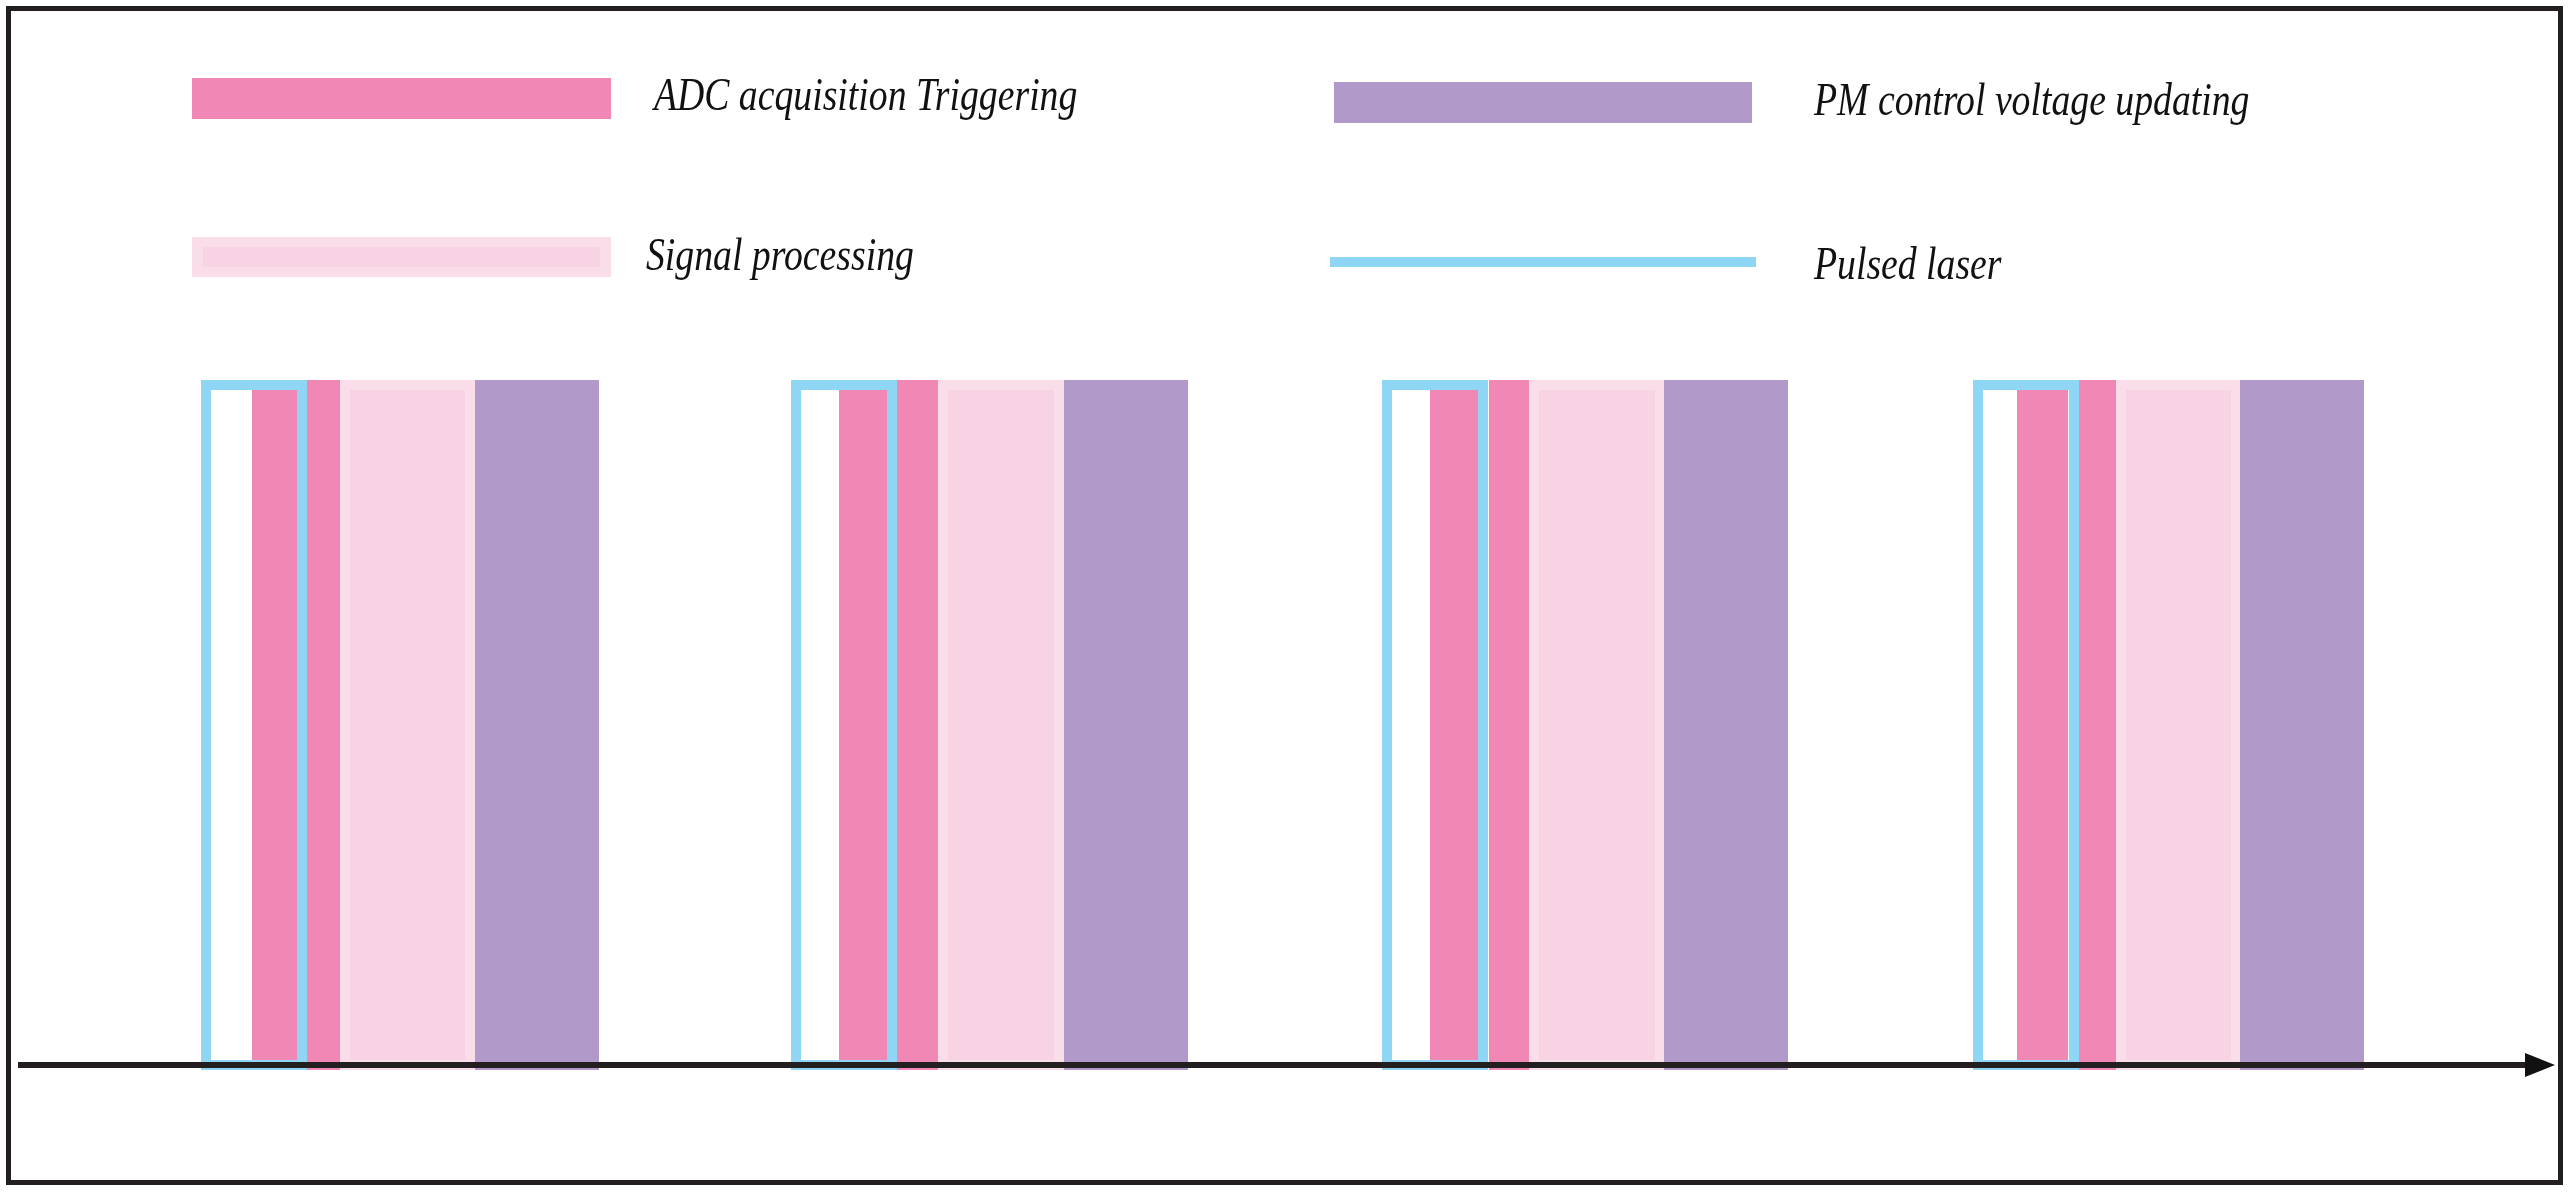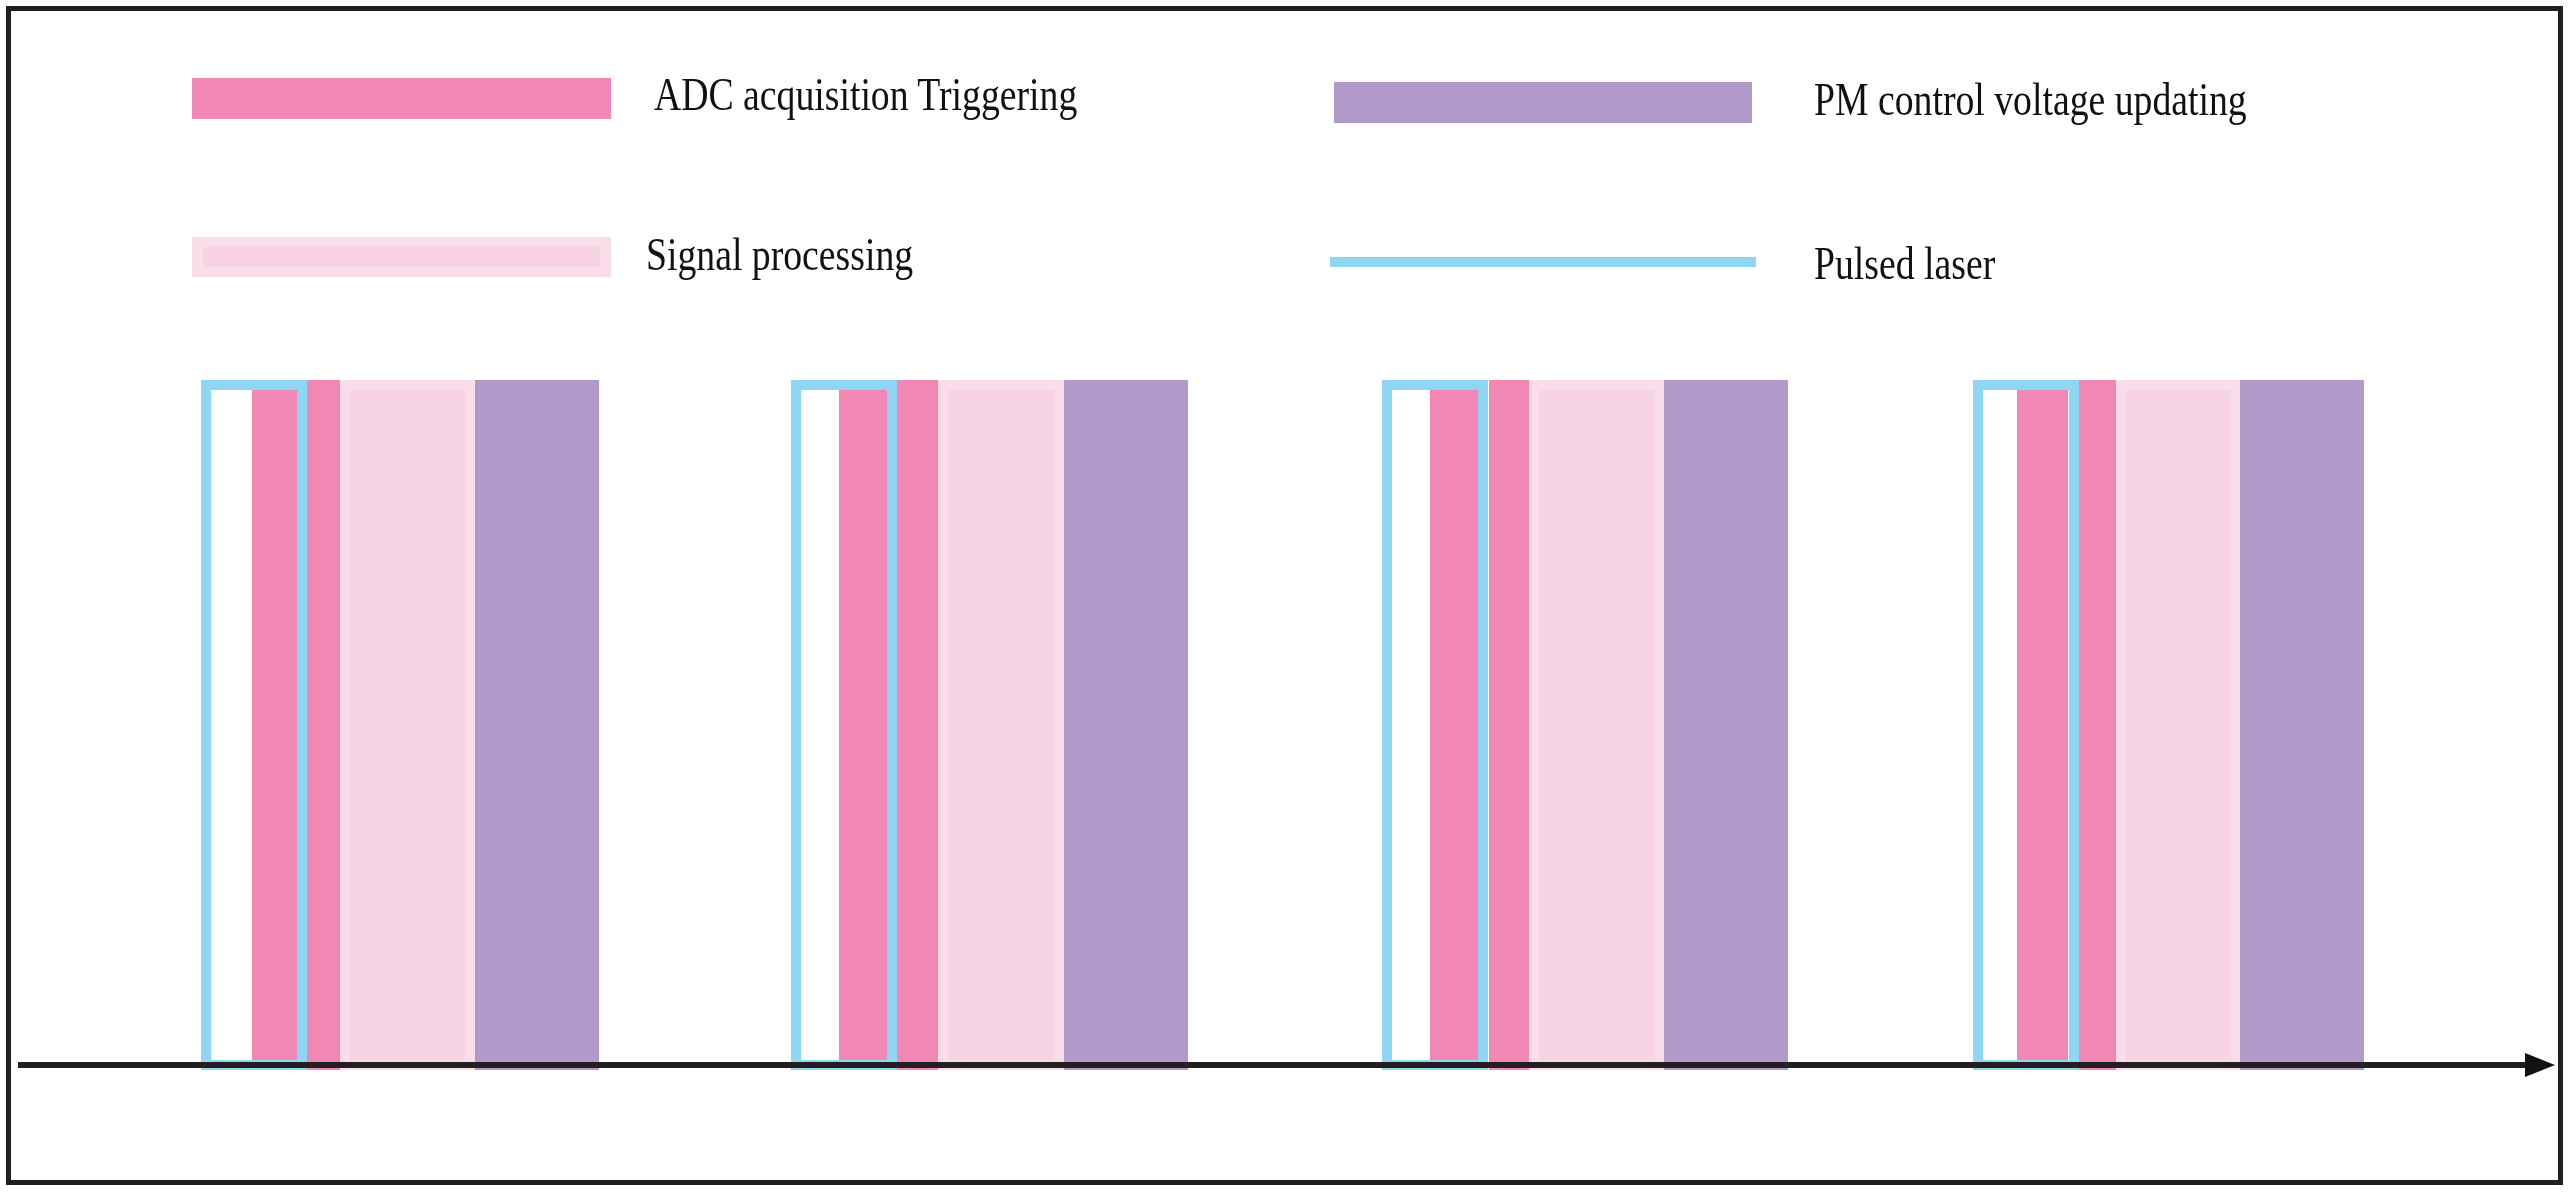--- a/index.html
+++ b/index.html
@@ -13,21 +13,21 @@
     .blk { position: absolute; top: 380px; height: 690px; }
     .proc-inner { position: absolute; top: 10.4px; bottom: 10.4px; left: 10.4px; right: 9.6px; }
     .laser-box { position: absolute; top: 380px; height: 690px; box-sizing: border-box; border: 10.4px solid #8fd6f4; background: transparent; }
     .adc-inner { position: absolute; top: 390px; height: 670px; }
   </style>
 </head>
 <body>
 
 <div class="frame"></div>
 
-<div class="abs" style="left:0;top:0;width:2576px;height:320px;">
+<div class="abs" style="left:0;top:0;width:2576px;height:320px;font-style:italic;">
   <div class="abs" style="left:192px;top:78px;width:419px;height:41px;background:#f087b5;"></div>
   <div class="legend-label" style="left:654px;top:72px;">ADC  acquisition Triggering</div>
 
   <div class="abs" style="left:1334px;top:82px;width:418px;height:41px;background:#b19aca;"></div>
   <div class="legend-label" style="left:1814px;top:77px;">PM control voltage updating</div>
 
   <div class="abs" style="left:192px;top:237px;width:419px;height:40px;background:#f9dde9;">
     <div class="swatch-processing-inner" style="background:#f7d3e4;"></div>
   </div>
   <div class="legend-label" style="left:646px;top:232px;">Signal processing</div>

